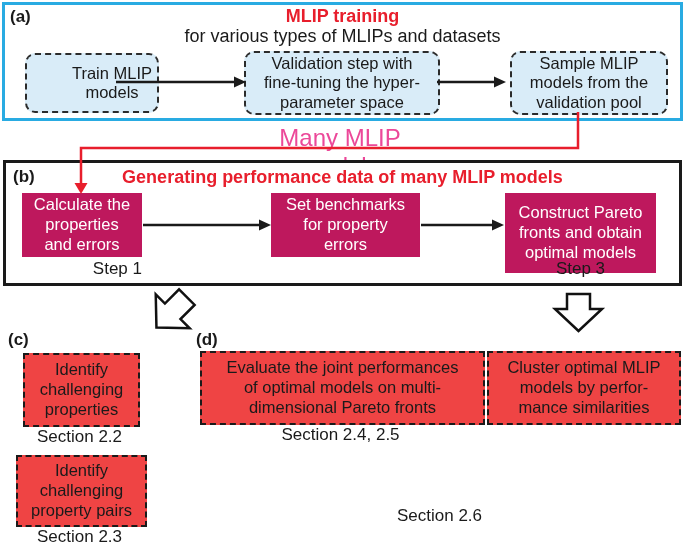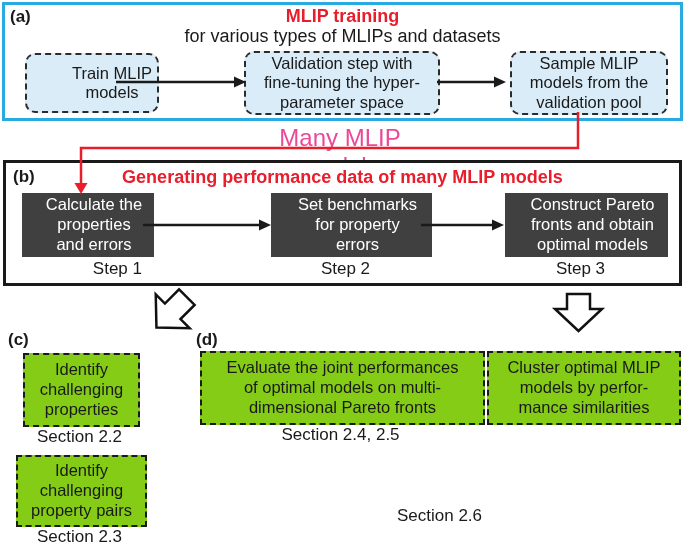--- a/index.html
+++ b/index.html
@@ -18,28 +18,28 @@
   .title-red{color:#e81e2c;font-weight:bold;font-size:18px;}
   .subtitle{font-size:18px;color:#1a1a1a;}
   
   .bluebox{
     background:#d9ecf8;border:2px dashed #2b2b2b;border-radius:10px;
     display:flex;align-items:center;justify-content:center;
     font-size:16.5px;line-height:1.16;text-align:center;
   }
   
   .redbox{
-    background:#404040;color:#fff;
+    background:#be185d;color:#fff;
     display:flex;align-items:center;justify-content:center;
-    font-size:16.5px;line-height:1.2;text-align:center;padding-left:12px;
+    font-size:16.5px;line-height:1.2;text-align:center;
   }
   .step-caption{font-size:17px;text-align:center;}
   
   .dashbox{
-    background:#84cc16;border:2px dashed #1a1a1a;
+    background:#ef4444;border:2px dashed #1a1a1a;
     display:flex;align-items:center;justify-content:center;
     font-size:16.5px;line-height:1.2;text-align:center;
   }
   .section-caption{font-size:17px;text-align:center;}
   .red-label{color:#ec4899;font-size:24px;}
   svg{display:block;}
   #arrow-layer{pointer-events:none;}
 </style>
 </head>
 <body>
@@ -65,26 +65,25 @@
   <div class="abs frame-b" style="left:3px;top:160px;width:673px;height:120px;"></div>
   <div class="abs panel-label" style="left:13px;top:167px;">(b)</div>
   <div class="abs title-red center" style="left:40px;top:167px;width:605px;">Generating performance data of many MLIP models</div>
 
   <div class="abs redbox pre" style="left:22px;top:193px;width:120px;height:64px;">Calculate the
 properties
 and errors</div>
   <div class="abs redbox pre" style="left:271px;top:193px;width:149px;height:64px;">Set benchmarks
 for property
 errors</div>
-  <div class="abs redbox pre" style="left:505px;top:193px;width:151px;height:64px;">Construct Pareto
+  <div class="abs redbox pre" style="left:505px;top:193px;width:151px;height:80px;">Construct Pareto
 fronts and obtain
 optimal models</div>
 
   <div class="abs step-caption" style="left:22px;top:259px;width:120px;text-align:right;">Step 1</div>
-  <div class="abs step-caption" style="left:271px;top:259px;width:149px;">Step 2</div>
   <div class="abs step-caption" style="left:505px;top:259px;width:151px;">Step 3</div>
 
   <div class="abs panel-label" style="left:8px;top:330px;">(c)</div>
   <div class="abs dashbox pre" style="left:23px;top:353px;width:113px;height:70px;">Identify
 challenging
 properties</div>
   <div class="abs section-caption" style="left:13px;top:427px;width:133px;">Section 2.2</div>
   <div class="abs dashbox pre" style="left:16px;top:455px;width:127px;height:68px;">Identify
 challenging
 property pairs</div>

